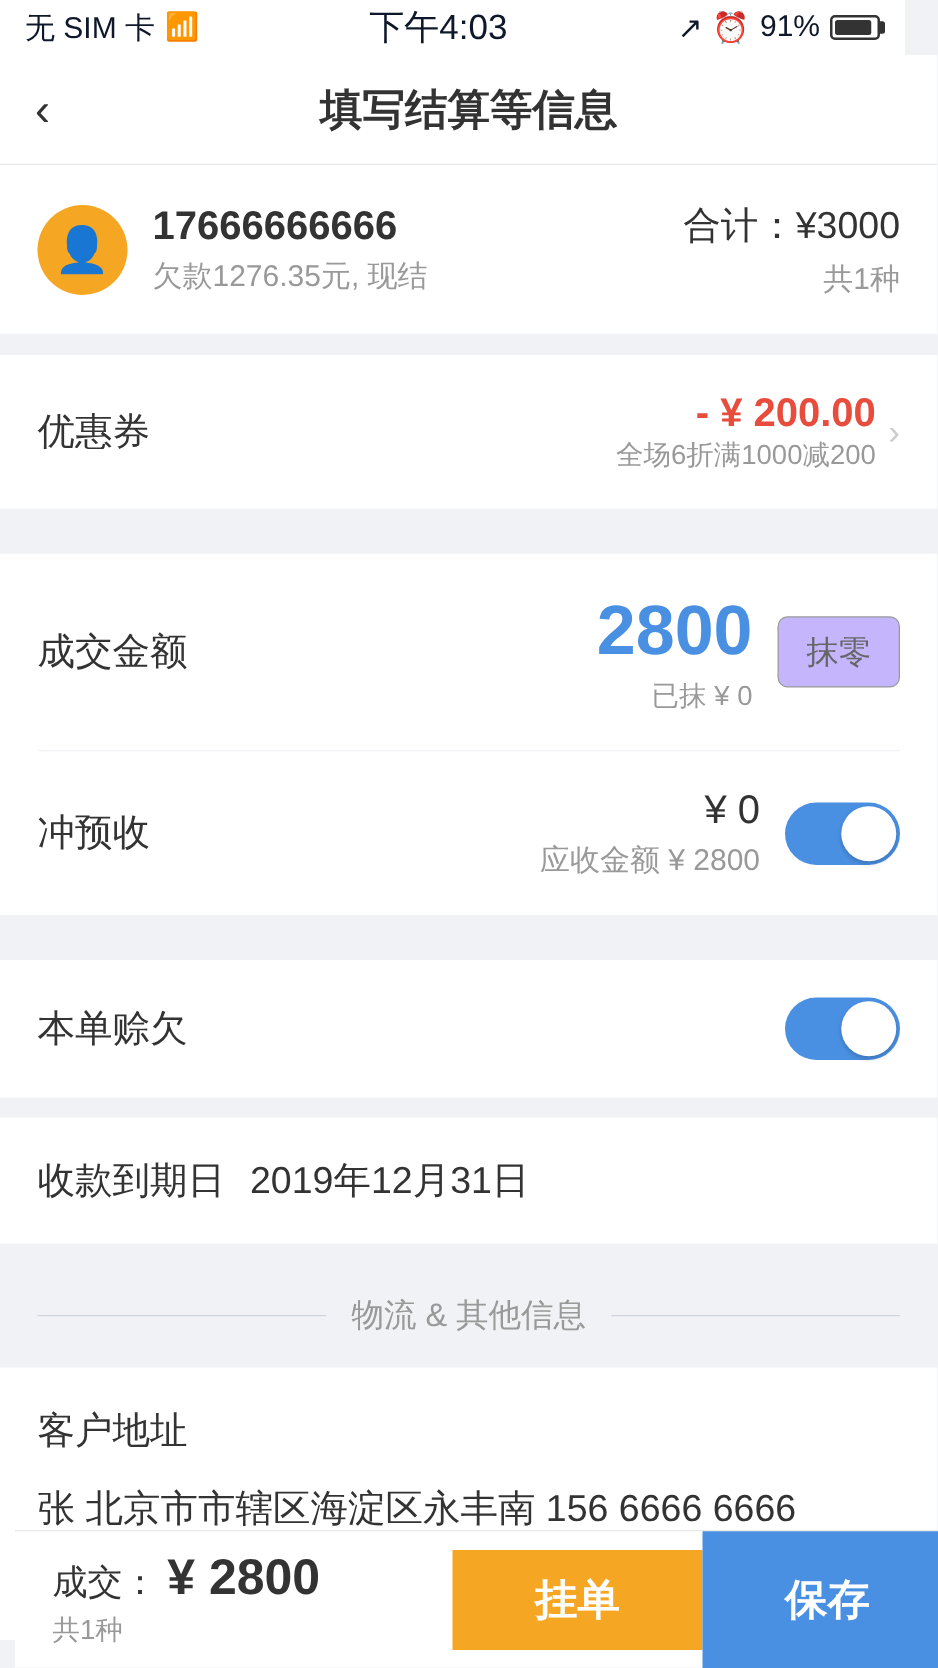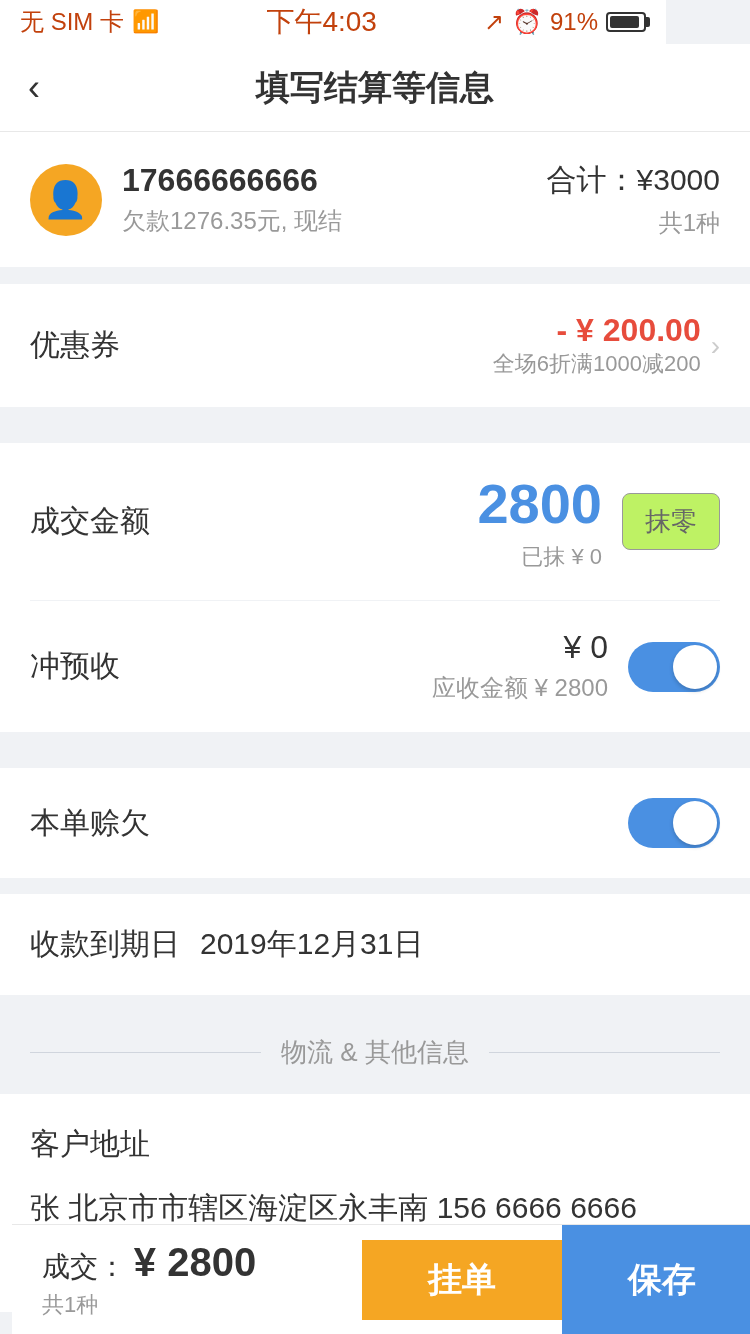--- a/index.html
+++ b/index.html
@@ -9,29 +9,29 @@
       min-height: 1334px;
       font-family: -apple-system, "PingFang SC", "Helvetica Neue", Arial, sans-serif;
       background: #f0f2f5;
       font-size: 28px;
       color: #333;
       position: relative;
     }
 
     
     .status-bar {
-      width: 666px;
+      width: 724px;
       height: 44px;
       background: #fff;
       display: flex;
       align-items: center;
       justify-content: space-between;
       padding: 0 20px;
       font-size: 24px;
-      color: #c2410c;
+      color: #0f172a;
     }
     .status-left { display: flex; align-items: center; gap: 8px; }
     .status-center { font-size: 28px; font-weight: 500; }
     .status-right { display: flex; align-items: center; gap: 8px; font-size: 24px; }
     .wifi-icon, .signal-icon { font-size: 22px; }
     .battery-block {
       display: inline-flex; align-items: center;
       border: 2px solid #333; border-radius: 4px;
       width: 40px; height: 20px; position: relative; padding: 2px;
     }
@@ -138,21 +138,21 @@
     .row-label { font-size: 30px; color: #333; }
     .row-right { display: flex; align-items: center; gap: 20px; }
     .deal-amount-value { font-size: 56px; color: #4a90e2; font-weight: 600; }
     .deal-sub { font-size: 22px; color: #999; margin-top: 6px; text-align: right; }
     .btn-round-zero {
       border: 1.5px solid #999;
       border-radius: 8px;
       padding: 10px 22px;
       font-size: 26px;
       color: #666;
-      background: #bef264;
+      background: #c4b5fd;
       cursor: pointer;
     }
 
     
     .prepay-row {
       padding: 28px 0;
       display: flex;
       align-items: center;
       justify-content: space-between;
     }

